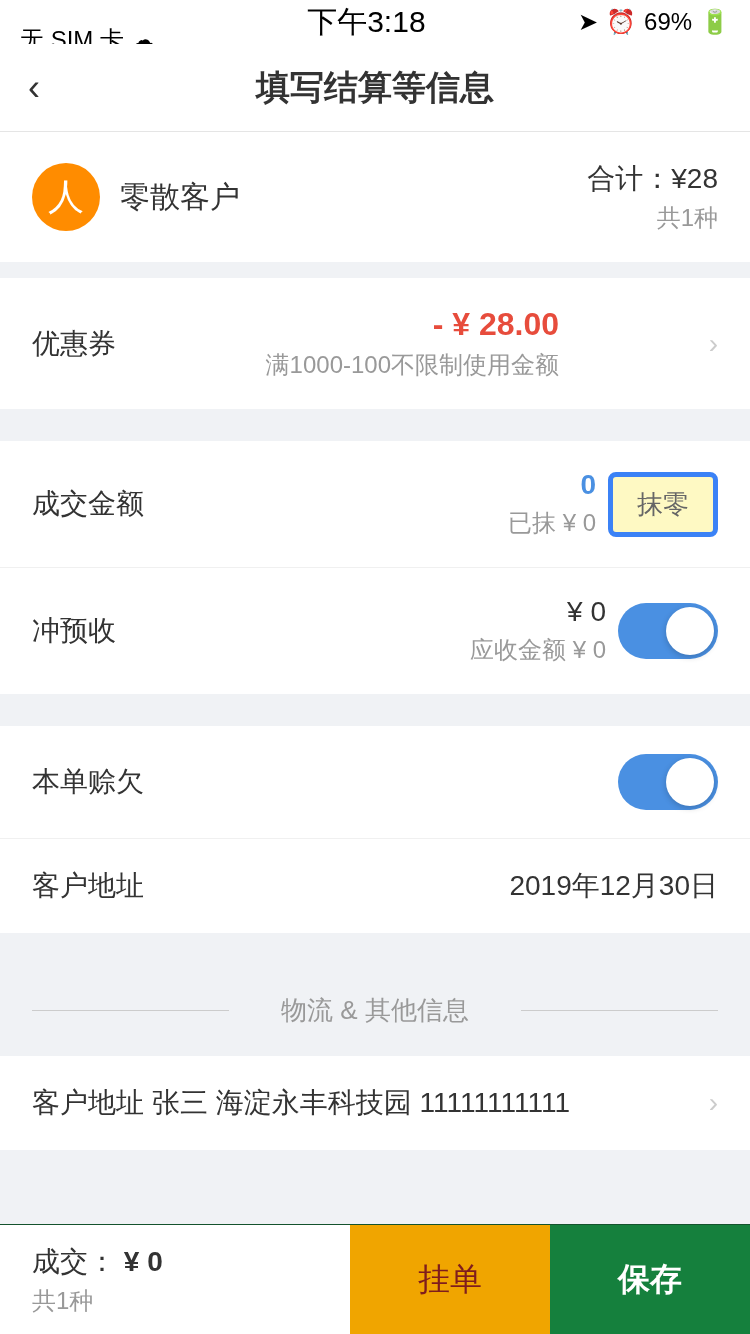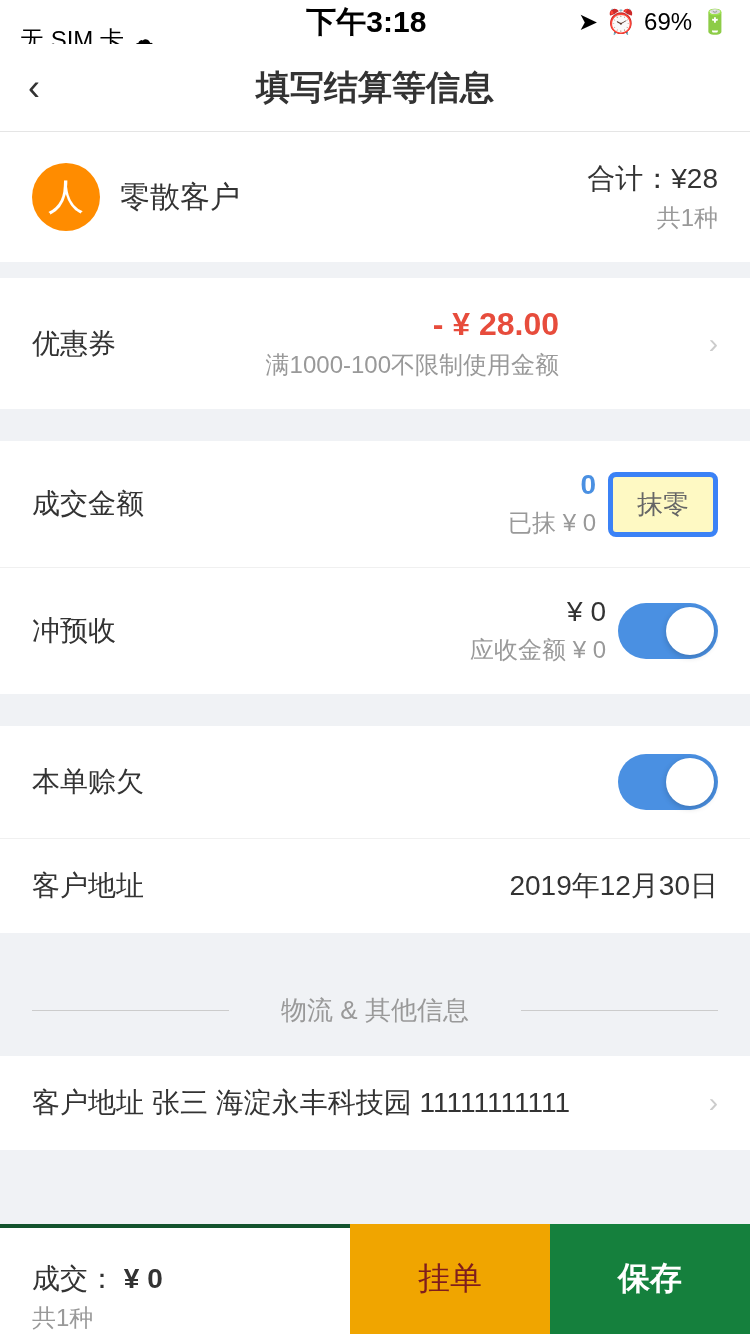--- a/index.html
+++ b/index.html
@@ -20,21 +20,21 @@
       background: #fff;
       height: 44px;
       display: flex;
       align-items: center;
       justify-content: space-between;
       padding: 0 20px;
       font-size: 24px;
       color: #000;
     }
     .status-left { display: flex; align-items: center; gap: 10px; margin-top: 35px; }
-    .status-center { font-size: 30px; font-weight: 700; }
+    .status-center { font-size: 30px; font-weight: 400; }
     .status-right { display: flex; align-items: center; gap: 8px; font-size: 24px; }
 
     
     .nav-bar {
       background: #fff;
       height: 88px;
       display: flex;
       align-items: center;
       justify-content: center;
       position: relative;
@@ -202,22 +202,22 @@
 
     
     .bottom-bar {
       position: fixed;
       bottom: 0;
       left: 0;
       width: 750px;
       height: 110px;
       background: #fff;
       display: flex;
-      align-items: flex-end;
-      border-top: 4px solid #14532d;
+      align-items: center;
+      border-top: 1px solid #14532d;
     }
     .bottom-info {
       flex: 1;
       padding: 0 32px;
     }
     .bottom-deal { font-size: 28px; color: #333; }
     .bottom-deal-amount { font-size: 28px; color: #333; font-weight: 600; }
     .bottom-count { font-size: 24px; color: #999; margin-top: 4px; }
     .btn-hang {
       width: 200px;

